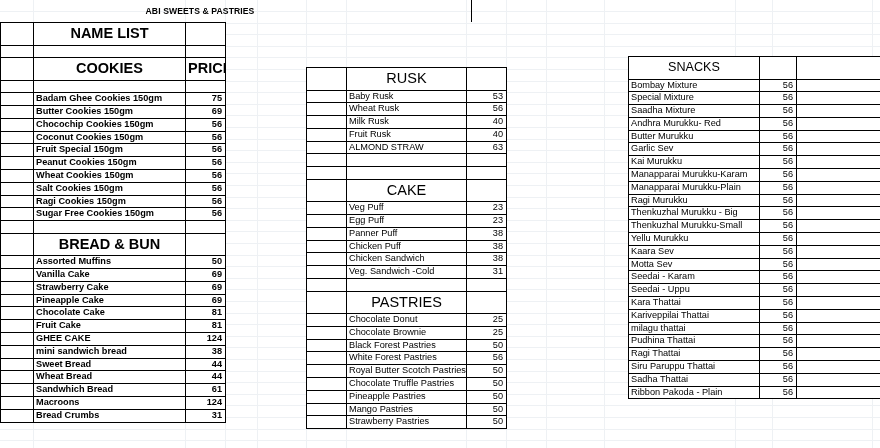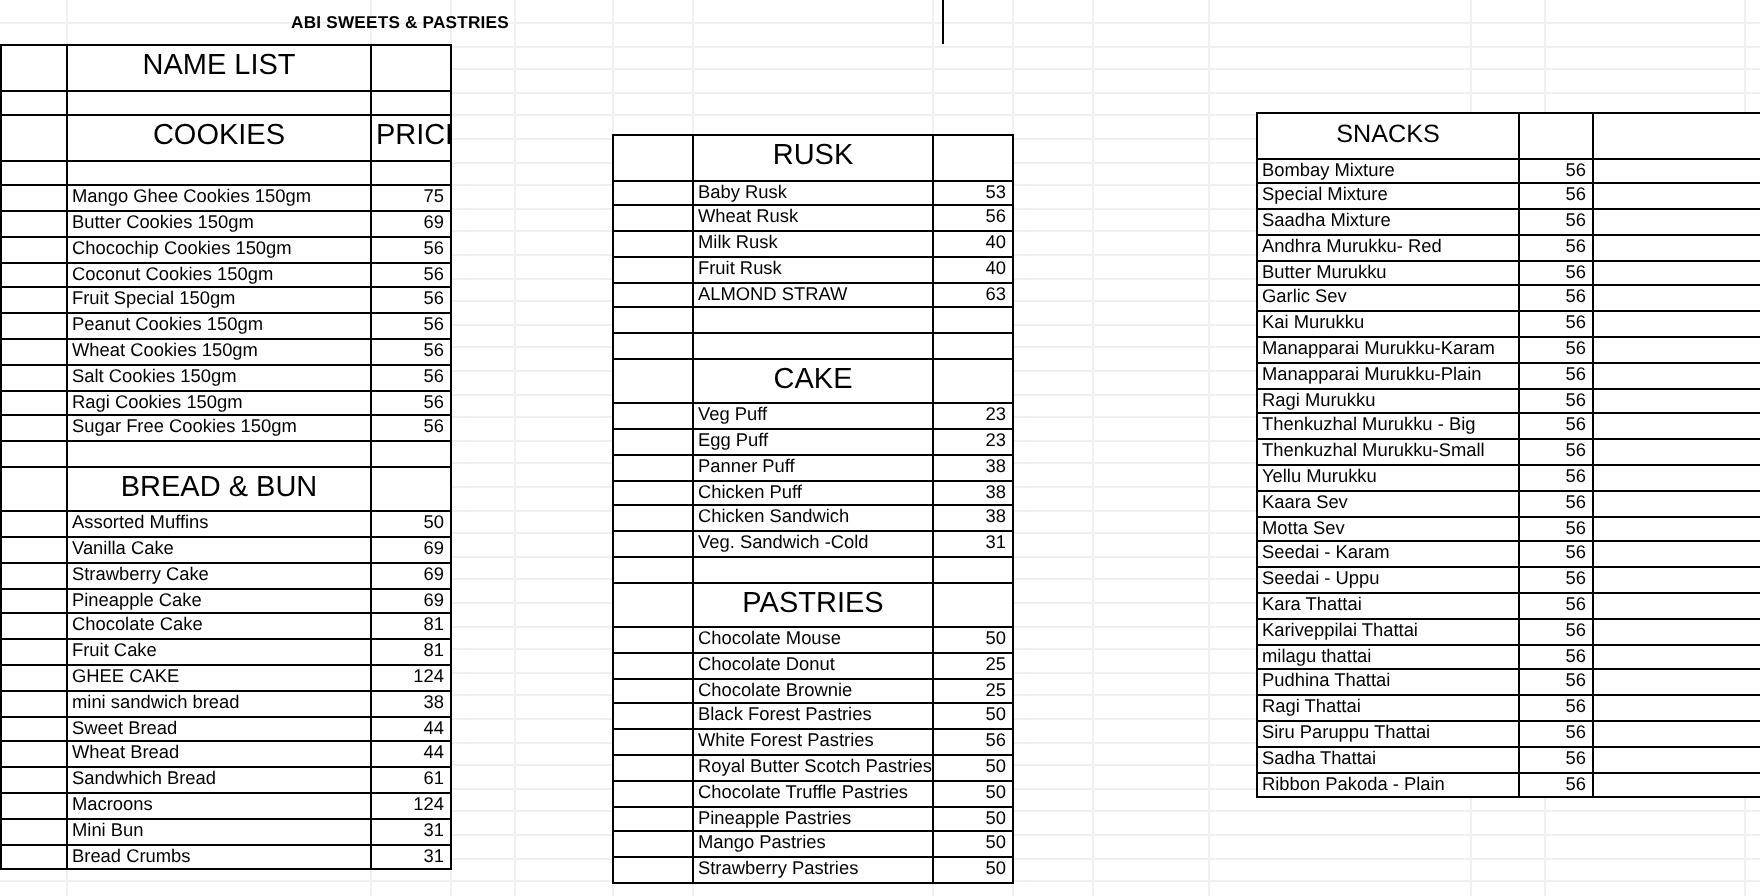--- a/index.html
+++ b/index.html
@@ -118,21 +118,21 @@
       <div class="v" style="left: 735px;"></div>
       <div class="v" style="left: 772px;"></div>
       <div class="v" style="left: 872px;"></div>
     </div>
 
   <div class="title-wrap">
     <div class="txt">ABI SWEETS &amp; PASTRIES</div>
     <div class="rightline"></div>
   </div>
 
-  <table class="block" id="left-block" style="left:0px;top:22px;width:472px;">
+  <table class="block" id="left-block" style="left:0px;top:22px;width:472px;font-weight:bold;">
     <colgroup>
       <col style="width:33px">
         <col style="width:152px">
         <col style="width:40px">
         <col style="width:246px">
     </colgroup>
     <tbody id="left-body">
         <tr class="hdr">
           <td class="empty"></td>
           <td>NAME LIST</td>
@@ -152,21 +152,21 @@
           <td class="nb"></td>
         </tr>
         <tr class="blank">
           <td class="empty"></td>
           <td class="empty"></td>
           <td class="empty"></td>
           <td class="nb"></td>
         </tr>
         <tr class="tall">
           <td class="empty"></td>
-          <td class="item">Mango Ghee Cookies  150gm</td>
+          <td class="item">Badam Ghee Cookies  150gm</td>
           <td class="price">75</td>
           <td class="nb"></td>
         </tr>
         <tr class="tall">
           <td class="empty"></td>
           <td class="item">Butter Cookies 150gm</td>
           <td class="price">69</td>
           <td class="nb"></td>
         </tr>
         <tr class="tall">
@@ -292,26 +292,20 @@
         <tr class="tall">
           <td class="empty"></td>
           <td class="item">Sandwhich Bread</td>
           <td class="price">61</td>
           <td class="nb"></td>
         </tr>
         <tr class="tall">
           <td class="empty"></td>
           <td class="item">Macroons</td>
           <td class="price">124</td>
-          <td class="nb"></td>
-        </tr>
-        <tr class="tall">
-          <td class="empty"></td>
-          <td class="item">Mini Bun</td>
-          <td class="price">31</td>
           <td class="nb"></td>
         </tr>
         <tr class="tall">
           <td class="empty"></td>
           <td class="item">Bread Crumbs</td>
           <td class="price">31</td>
           <td class="nb"></td>
         </tr>
       </tbody>
   </table>
@@ -400,25 +394,20 @@
         </tr>
         <tr class="blank">
           <td class="empty"></td>
           <td class="empty"></td>
           <td class="empty"></td>
         </tr>
         <tr class="hdr">
           <td class="empty"></td>
           <td class="item">PASTRIES</td>
           <td class="empty"></td>
-        </tr>
-        <tr class="tall">
-          <td class="empty"></td>
-          <td class="item">Chocolate Mouse</td>
-          <td class="price">50</td>
         </tr>
         <tr class="tall">
           <td class="empty"></td>
           <td class="item">Chocolate Donut</td>
           <td class="price">25</td>
         </tr>
         <tr class="tall">
           <td class="empty"></td>
           <td class="item">Chocolate Brownie</td>
           <td class="price">25</td>

